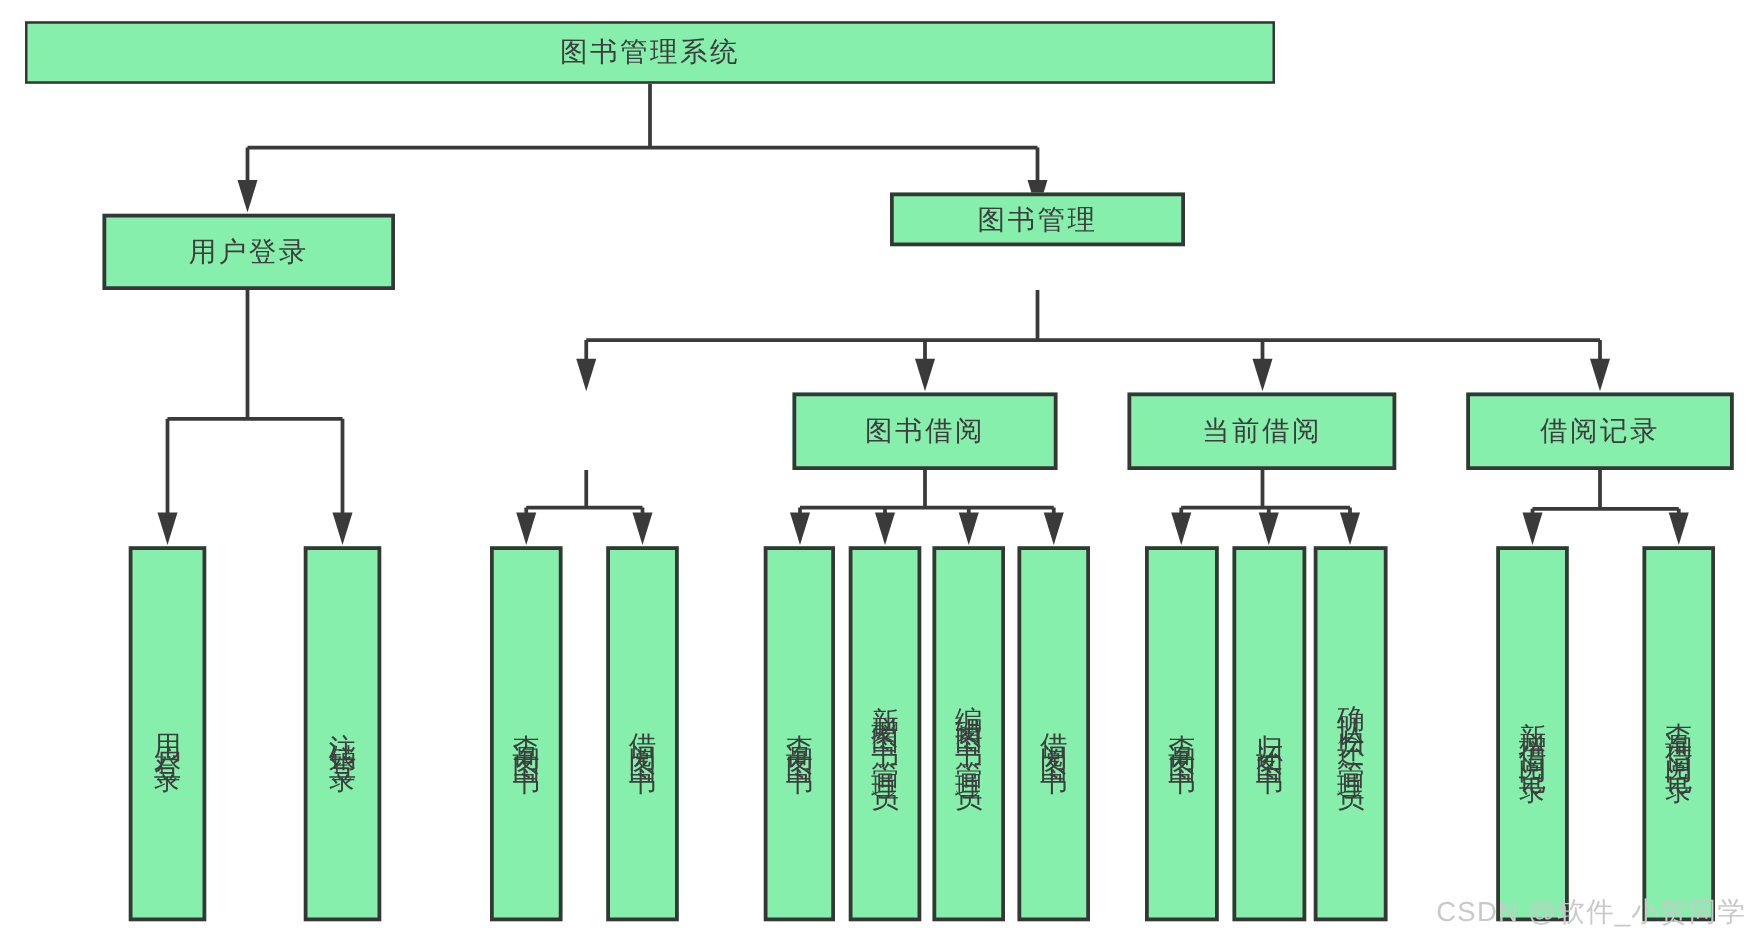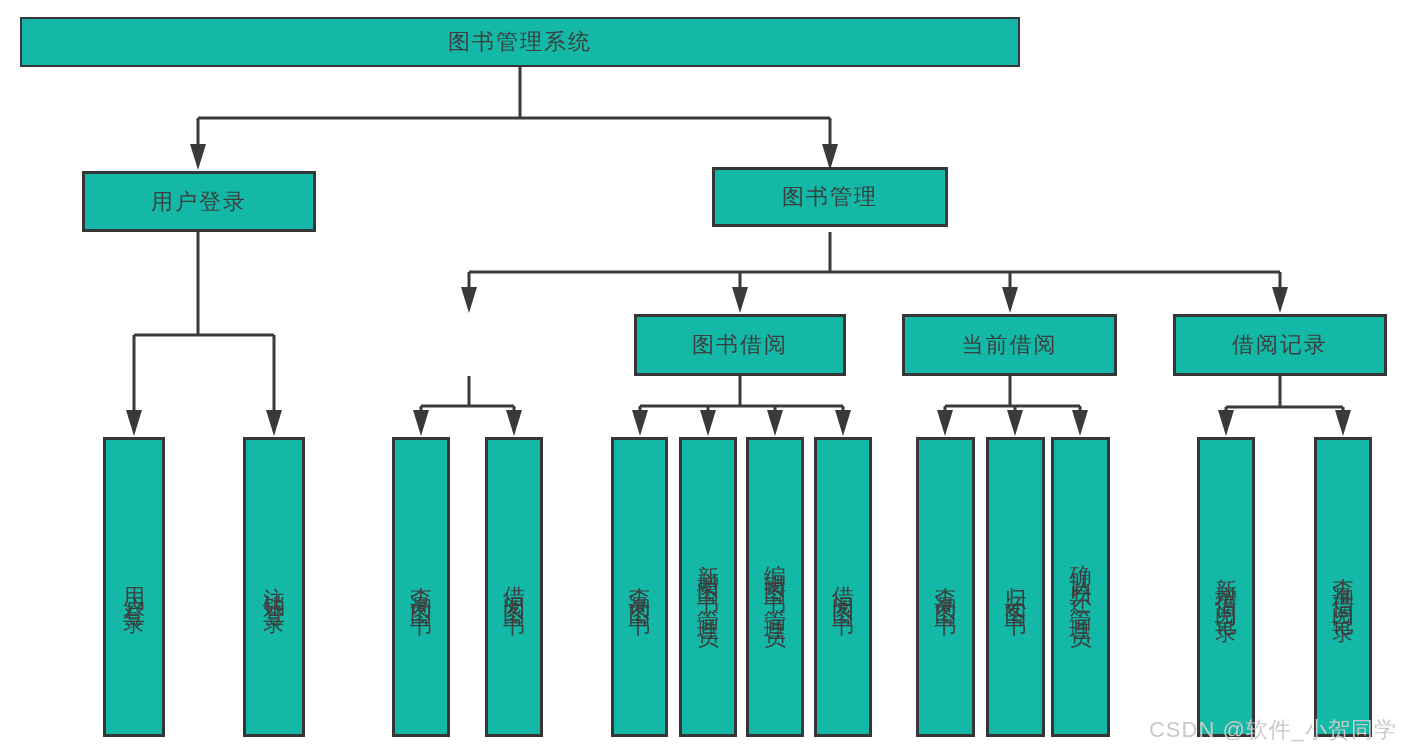--- a/index.html
+++ b/index.html
@@ -17,21 +17,21 @@
   }
   .connectors {
     position: absolute;
     left: 0;
     top: 0;
     pointer-events: none;
   }
   .node {
     position: absolute;
     box-sizing: border-box;
-    background: #14b8a6;
+    background: #86efac;
     border: 3px solid #363636;
     display: flex;
     align-items: center;
     justify-content: center;
     color: #3d3d3d;
     font-size: 22px;
     letter-spacing: 2px;
     white-space: nowrap;
   }
   .node.leaf .vtext {
@@ -119,21 +119,21 @@
     </g>
   </svg>
 
   <div class="node" style="left:20px; top:17px; width:1000px; height:50px; border-width:2px;">
     <span>图书管理系统</span>
   </div>
 
   <div class="node" style="left:82px; top:171px; width:234px; height:61px;">
     <span>用户登录</span>
   </div>
-  <div class="node" style="left:712px; top:167px; width:236px; height:60px;">
+  <div class="node" style="left:712px; top:154px; width:236px; height:43px;">
     <span>图书管理</span>
   </div>
 
   <div class="node" style="left:902px; top:314px; width:215px; height:62px;">
     <span>当前借阅</span>
   </div>
   <div class="node" style="left:634px; top:314px; width:212px; height:62px;">
     <span>图书借阅</span>
   </div>
   <div class="node" style="left:1173px; top:314px; width:214px; height:62px;">

